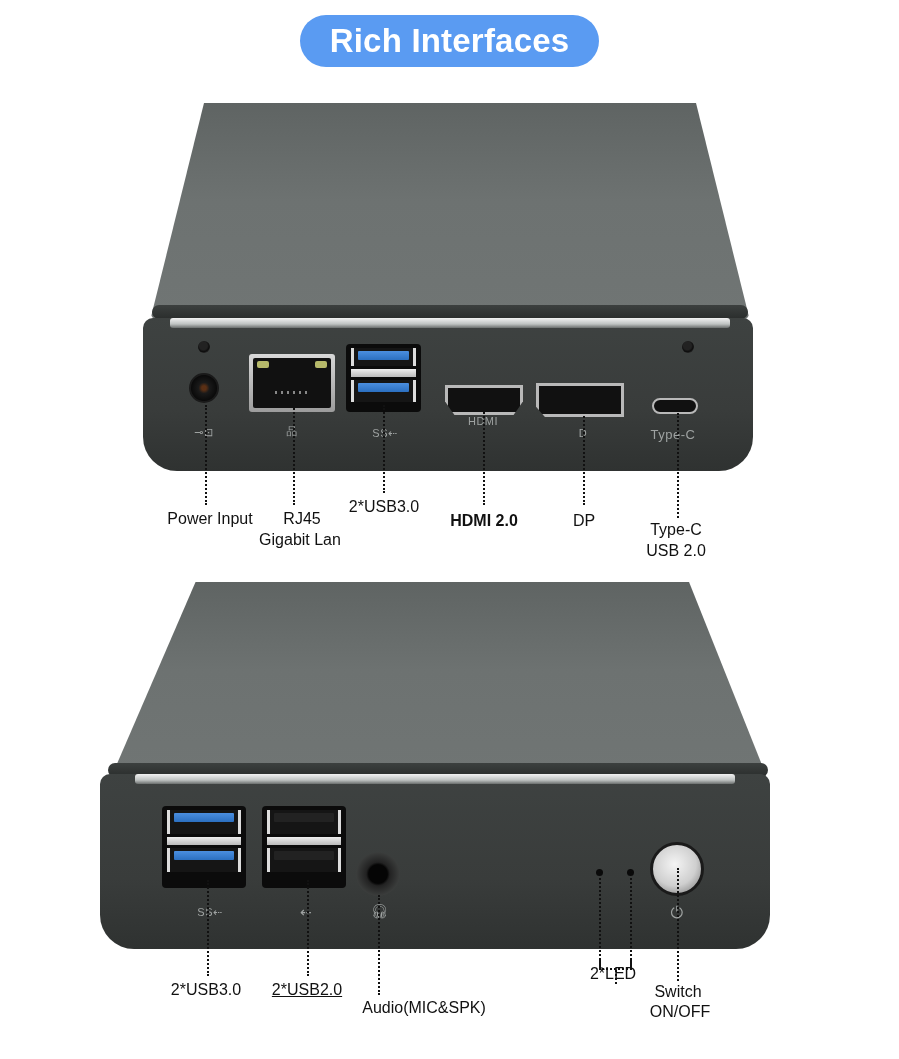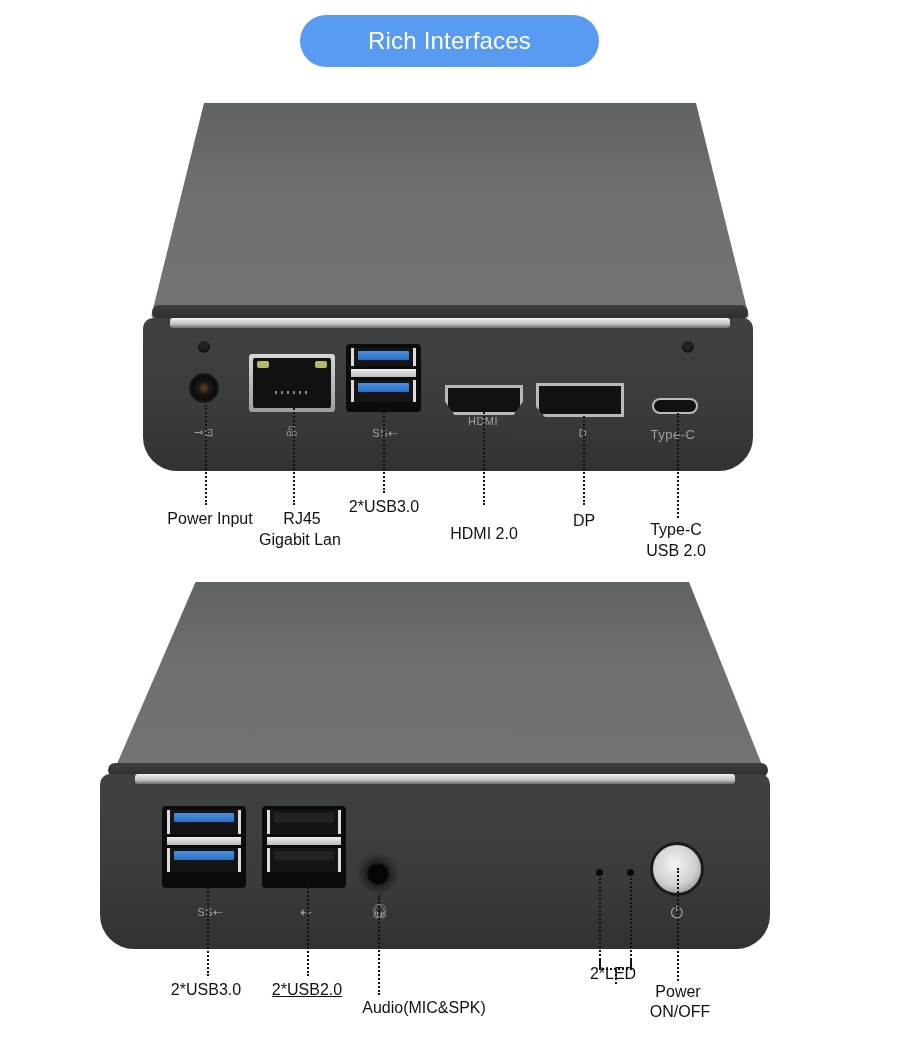--- a/index.html
+++ b/index.html
@@ -3,21 +3,21 @@
   <meta charset="utf-8">
   <style>
     * { box-sizing: border-box; margin: 0; padding: 0; }
     html, body { width: 899px; height: 1059px; background: #ffffff; overflow: hidden; }
     body { position: relative; font-family: "Liberation Sans", sans-serif; color: #111; }
 
     .title-pill {
       position: absolute; left: 300px; top: 15px; width: 299px; height: 52px;
       background: #5a9bf2; border-radius: 26px;
       display: flex; align-items: center; justify-content: center;
-      color: #fff; font-size: 24px; letter-spacing: 0.2px;
+      color: #fff; font-size: 33px; letter-spacing: 0.2px; font-weight: bold;
     }
 
     
     .device { position: absolute; }
     .lid {
       position: absolute;
       background: linear-gradient(180deg, #5f6463 0%, #6d7271 45%, #707574 100%);
       border-radius: 34px 34px 10px 10px;
     }
     .lid-lip {
@@ -157,21 +157,21 @@
   <div class="leader" style="left:293px;top:405px;height:100px;"></div>
   <div class="leader" style="left:383px;top:405px;height:88px;"></div>
   <div class="leader" style="left:483px;top:405px;height:100px;"></div>
   <div class="leader" style="left:583px;top:405px;height:100px;"></div>
   <div class="leader" style="left:677px;top:413px;height:105px;"></div>
 
   <div class="label" style="left:210px;top:509px;">Power Input</div>
   <div class="label" style="left:302px;top:509px;">RJ45</div>
   <div class="label" style="left:300px;top:530px;">Gigabit Lan</div>
   <div class="label" style="left:384px;top:497px;">2*USB3.0</div>
-  <div class="label" style="left:484px;top:524px;">HDMI 2.0</div>
+  <div class="label" style="left:484px;top:511px;font-weight:bold;">HDMI 2.0</div>
   <div class="label" style="left:584px;top:511px;">DP</div>
   <div class="label" style="left:676px;top:520px;">Type-C</div>
   <div class="label" style="left:676px;top:541px;">USB 2.0</div>
 </div>
 
 <div class="device" style="left:0;top:0;width:899px;height:1059px;">
   <div class="lid" style="left:110px;top:582px;width:658px;height:198px;clip-path:polygon(13% 0,88% 0,100% 100%,0 100%);"></div>
   <div class="lid-lip" style="left:108px;top:763px;width:660px;"></div>
   <div class="front" style="left:100px;top:774px;width:670px;height:175px;"></div>
   <div class="bevel" style="left:135px;top:774px;width:600px;"></div>
@@ -210,15 +210,15 @@
   <div class="leader" style="left:599px;top:878px;height:90px;"></div>
   <div class="leader" style="left:630px;top:878px;height:90px;"></div>
   <div class="bracket" style="left:599px;top:960px;width:33px;height:10px;"></div>
   <div class="leader" style="left:615px;top:970px;height:14px;"></div>
   <div class="leader" style="left:677px;top:868px;height:113px;"></div>
 
   <div class="label" style="left:206px;top:980px;">2*USB3.0</div>
   <div class="label" style="left:307px;top:980px;text-decoration:underline;">2*USB2.0</div>
   <div class="label" style="left:424px;top:998px;">Audio(MIC&amp;SPK)</div>
   <div class="label" style="left:613px;top:964px;">2*LED</div>
-  <div class="label" style="left:678px;top:982px;">Power</div>
+  <div class="label" style="left:678px;top:982px;">Switch</div>
   <div class="label" style="left:680px;top:1002px;">ON/OFF</div>
 </div>
 
 </body></html>

